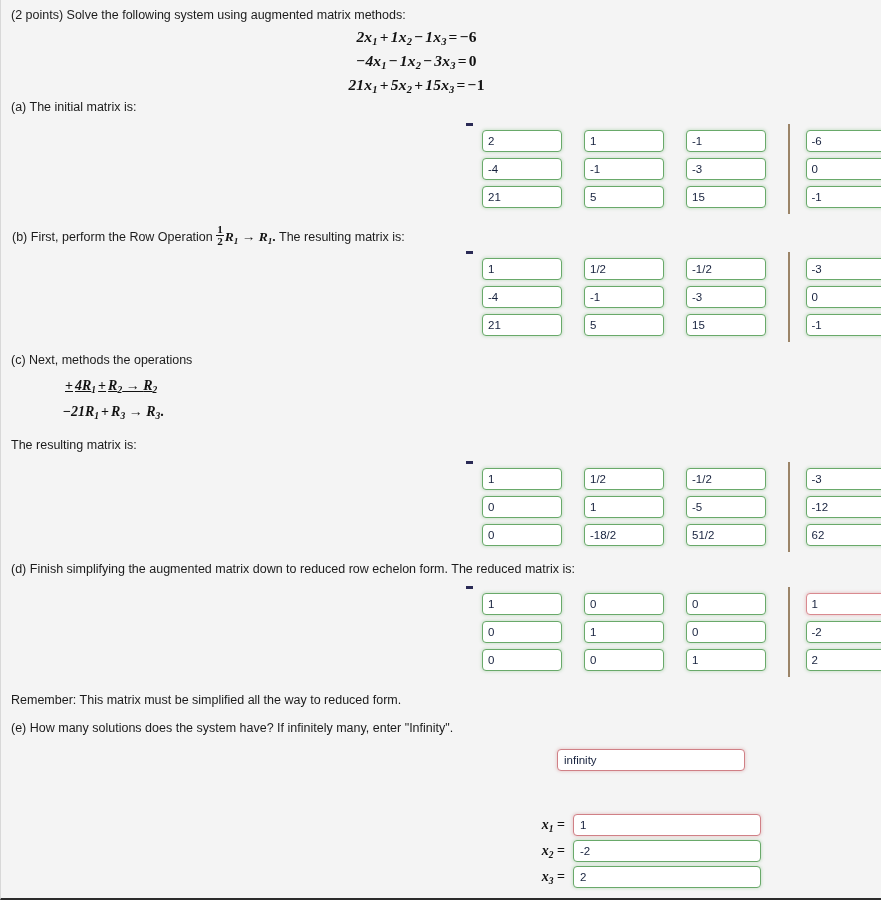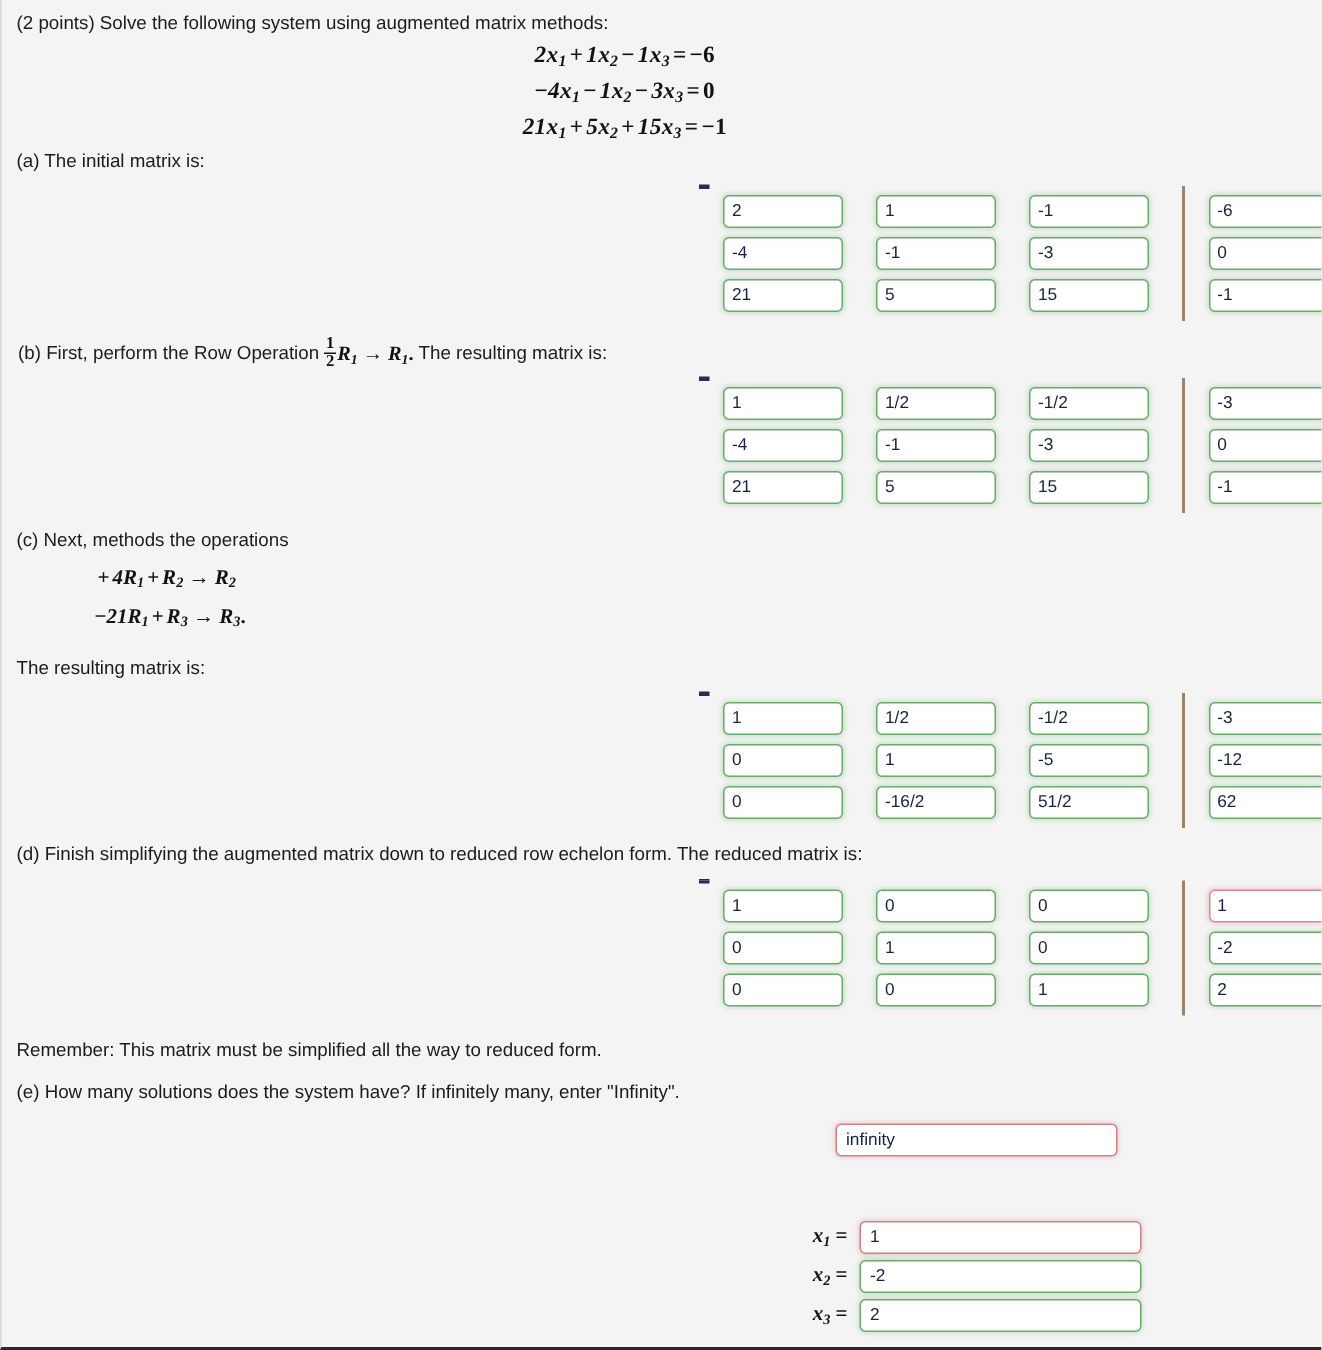--- a/index.html
+++ b/index.html
@@ -305,21 +305,21 @@
             <div class="cellwrap last">
               <div class="cell">-1</div>
             </div>
           </div>
         </div>
         <div class="brk right" style="margin-left: 10px;"></div>
       </div>
     </div>
 
   <div class="abs prose" style="left:10px; top:352px;">(c) Next, methods the operations</div>
-  <div class="abs math" style="left:62px; top:378px; font-size:14px;">
+  <div class="abs math" style="left:62px; top:378px; font-size:14px;text-decoration:underline;">
     <span class="op">+</span><span class="it">4</span><span class="it">R</span><span class="sub">1</span><span class="op">+</span><span class="it">R</span><span class="sub">2</span> → <span class="it">R</span><span class="sub">2</span>
   </div>
   <div class="abs math" style="left:62px; top:404px; font-size:14px;">
     <span>−</span><span class="it">21</span><span class="it">R</span><span class="sub">1</span><span class="op">+</span><span class="it">R</span><span class="sub">3</span> → <span class="it">R</span><span class="sub">3</span>.
   </div>
   <div class="abs prose" style="left:10px; top:437px;">The resulting matrix is:</div>
 
   <div class="matrix" id="matrix-c" style="left:462px; top:462px;">
       <div class="mbody">
         <div class="brk">
@@ -347,21 +347,21 @@
             </div>
             <div class="cellwrap">
               <div class="cell">-5</div>
             </div>
           </div>
           <div class="mrow">
             <div class="cellwrap">
               <div class="cell">0</div>
             </div>
             <div class="cellwrap">
-              <div class="cell">-16/2</div>
+              <div class="cell">-18/2</div>
             </div>
             <div class="cellwrap">
               <div class="cell">51/2</div>
             </div>
           </div>
         </div>
         <div class="divider"></div>
         <div class="mcols">
           <div class="mrow">
             <div class="cellwrap last">

